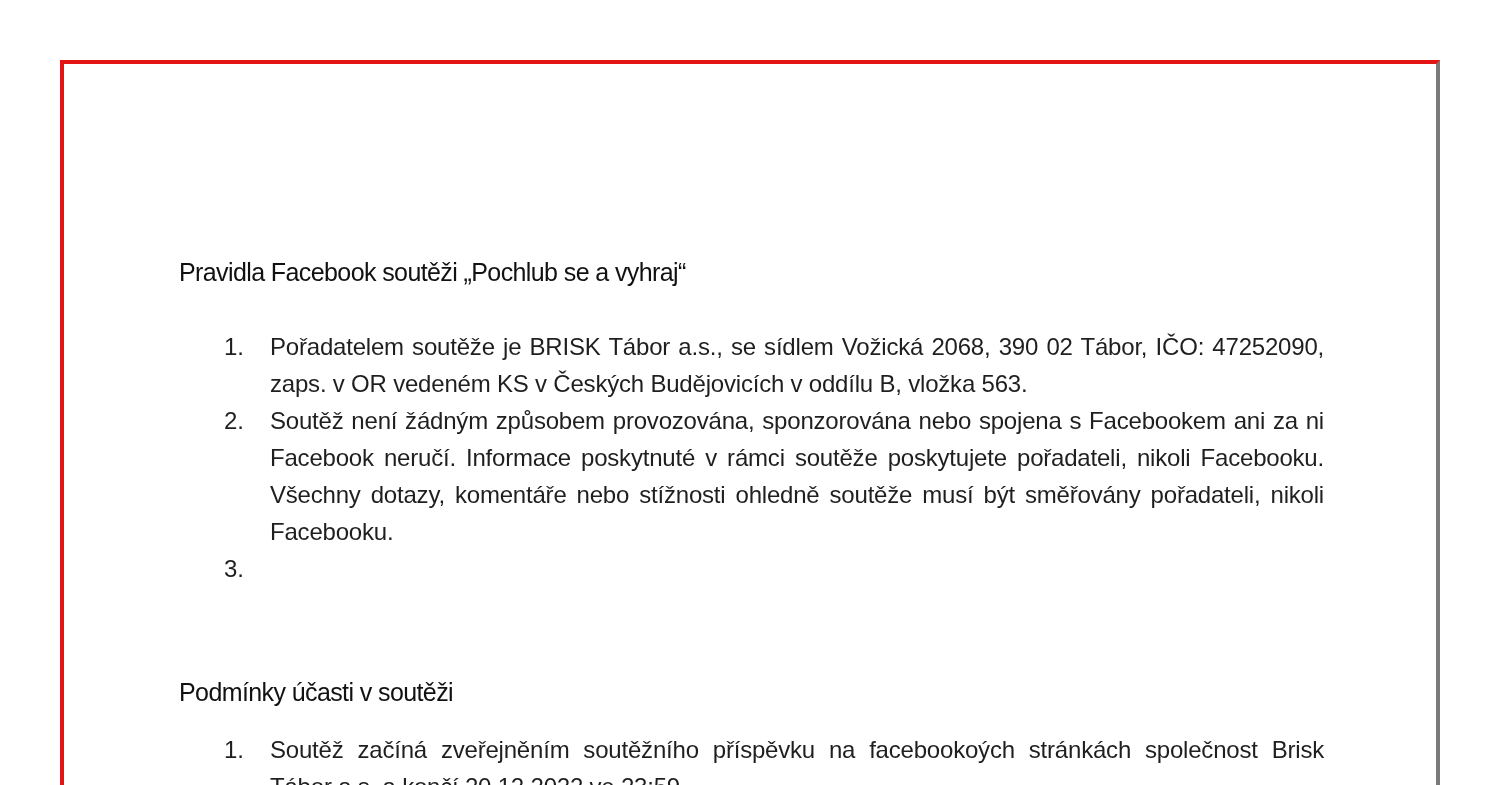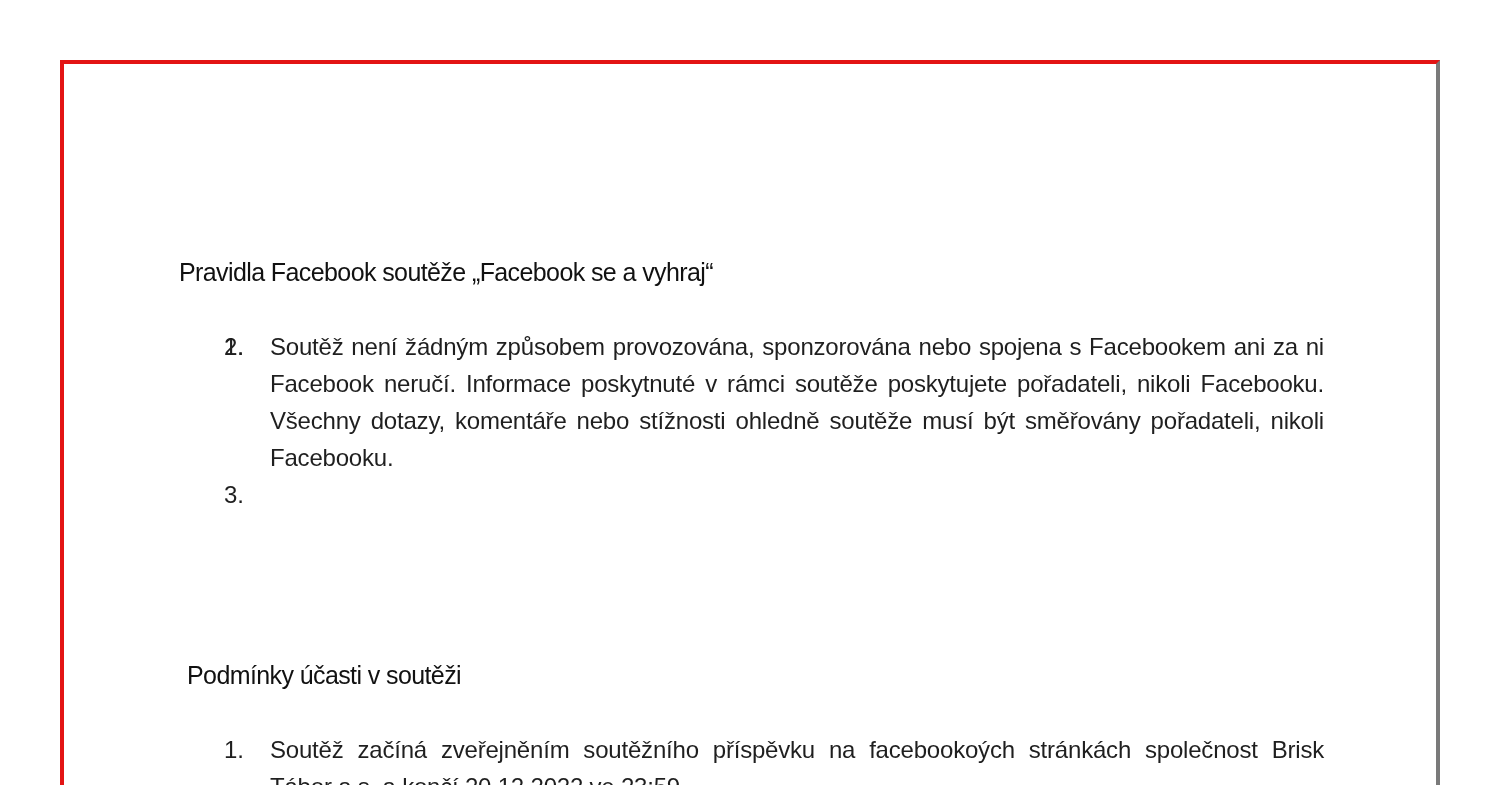--- a/index.html
+++ b/index.html
@@ -40,23 +40,22 @@
       letter-spacing: -0.6px;
       font-weight: normal;
     }
     .heading-1 {
       position: absolute;
       top: 0;
       left: 0;
     }
     .heading-2 {
       position: absolute;
-      top: 403px;
+      top: 420px;
       left: 0;
-      margin-left: 8px;
     }
     ol.rules {
       list-style: none;
       margin: 0;
       padding: 0;
       position: absolute;
       left: 45px;
       width: 1100px;
     }
     ol.rules-1 { top: 72px; }
@@ -76,25 +75,26 @@
       left: 0;
       top: 0;
     }
   </style>
 </head>
 <body>
 
 <div class="page">
   <div class="content">
 
-    <h2 class="heading heading-1">Pravidla Facebook soutěže „Facebook se a vyhraj“</h2>
+    <h2 class="heading heading-1">Pravidla Facebook soutěži „Pochlub se a vyhraj“</h2>
 
     <ol class="rules rules-1">
       <li>
         <span class="num">1.</span>
+        <span>Pořadatelem soutěže je BRISK Tábor a.s., se sídlem Vožická 2068, 390 02 Tábor, IČO: 47252090, zaps. v OR vedeném KS v Českých Budějovicích v oddílu B, vložka 563.</span>
       </li>
       <li>
         <span class="num">2.</span>
         <span>Soutěž není žádným způsobem provozována, sponzorována nebo spojena s Facebookem ani za ni Facebook neručí. Informace poskytnuté v rámci soutěže poskytujete pořadateli, nikoli Facebooku. Všechny dotazy, komentáře nebo stížnosti ohledně soutěže musí být směřovány pořadateli, nikoli Facebooku.</span>
       </li>
       <li>
         <span class="num">3.</span>
       </li>
     </ol>
 

